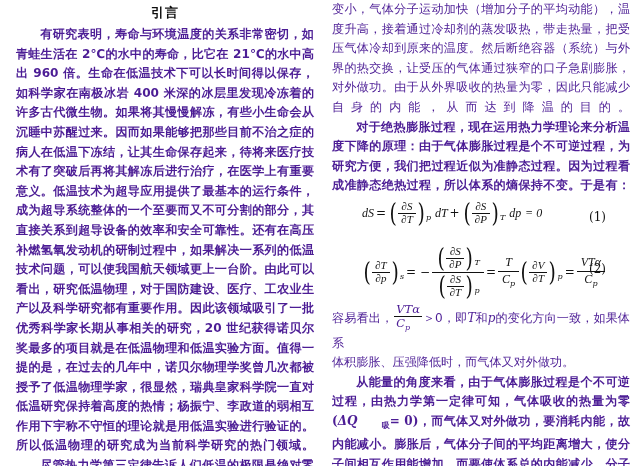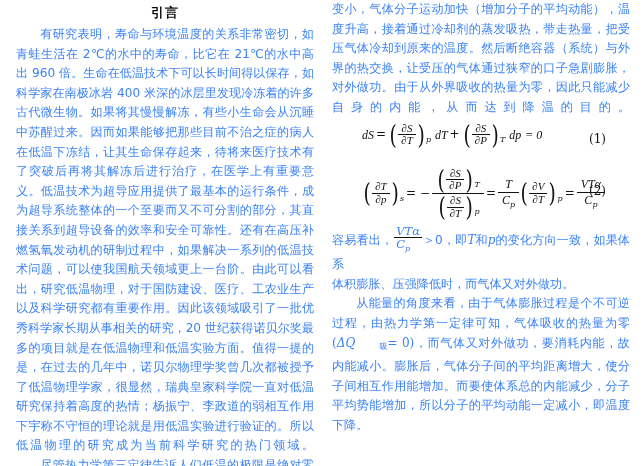--- a/index.html
+++ b/index.html
@@ -40,24 +40,24 @@
     color: #0d0d0d;
   }
 
   .para {
     font-size: 12.1px;
     line-height: 19.6px;
     text-align: justify;
     text-align-last: left;
     text-justify: inter-character;
     margin: 0;
-    color: #3b82f6;
+    color: #4c1d95;
     letter-spacing: 0.02px;
   }
-  .para.indent { text-indent: 2em; }
+  .para.indent { text-indent: 2em; font-weight: bold; }
   .para.last-justify { text-align-last: justify; }
 
   .eqrow {
     position: relative;
     display: block;
     margin: 5px 0 4px 0;
     height: 38px;
   }
   .eqrow.tall { height: 56px; }
 
@@ -156,20 +156,21 @@
 
     <p class="para indent last-justify">有研究表明，寿命与环境温度的关系非常密切，如青蛙生活在 2℃的水中的寿命，比它在 21℃的水中高出 960 倍。生命在低温技术下可以长时间得以保存，如科学家在南极冰岩 400 米深的冰层里发现冷冻着的许多古代微生物。如果将其慢慢解冻，有些小生命会从沉睡中苏醒过来。因而如果能够把那些目前不治之症的病人在低温下冻结，让其生命保存起来，待将来医疗技术有了突破后再将其解冻后进行治疗，在医学上有重要意义。低温技术为超导应用提供了最基本的运行条件，成为超导系统整体的一个至要而又不可分割的部分，其直接关系到超导设备的效率和安全可靠性。还有在高压补燃氢氧发动机的研制过程中，如果解决一系列的低温技术问题，可以使我国航天领域更上一台阶。由此可以看出，研究低温物理，对于国防建设、医疗、工农业生产以及科学研究都有重要作用。因此该领域吸引了一批优秀科学家长期从事相关的研究，20 世纪获得诺贝尔奖最多的项目就是在低温物理和低温实验方面。值得一提的是，在过去的几年中，诺贝尔物理学奖曾几次都被授予了低温物理学家，很显然，瑞典皇家科学院一直对低温研究保持着高度的热情；杨振宁、李政道的弱相互作用下宇称不守恒的理论就是用低温实验进行验证的。所以低温物理的研究成为当前科学研究的热门领域。</p>
 
     <p class="para indent">尽管热力学第三定律告诉人们低温的极限是绝对零度，即绝对零度是不可能实现的，但不能阻止人们不断向零度趋近的探索，利用各种手段尽可能地降低温度。获得低温是低温物理和技术的基础研究，本文就当前获得低温的方法和理论进行介绍与分析。</p>
   </div>
 
   <div class="col" id="col-right">
 
     <p class="para last-justify">变小，气体分子运动加快（增加分子的平均动能），温度升高，接着通过冷却剂的蒸发吸热，带走热量，把受压气体冷却到原来的温度。然后断绝容器（系统）与外界的热交换，让受压的气体通过狭窄的口子急剧膨胀，对外做功。由于从外界吸收的热量为零，因此只能减少自身的内能，从而达到降温的目的。</p>
 
+    <p class="para indent last-justify">对于绝热膨胀过程，现在运用热力学理论来分析温度下降的原理：由于气体膨胀过程是个不可逆过程，为研究方便，我们把过程近似为准静态过程。因为过程看成准静态绝热过程，所以体系的熵保持不变。于是有：</p>
 
     <div class="eqrow">
       <span class="eq">
         <span class="mi">dS</span><span class="op">=</span><span class="bigparen">
             <span class="pl">(</span>
             <span class="frac">
               <span class="num mi">∂S</span>
               <span class="den mi">∂T</span>
             </span>
             <span class="pr">)</span>

